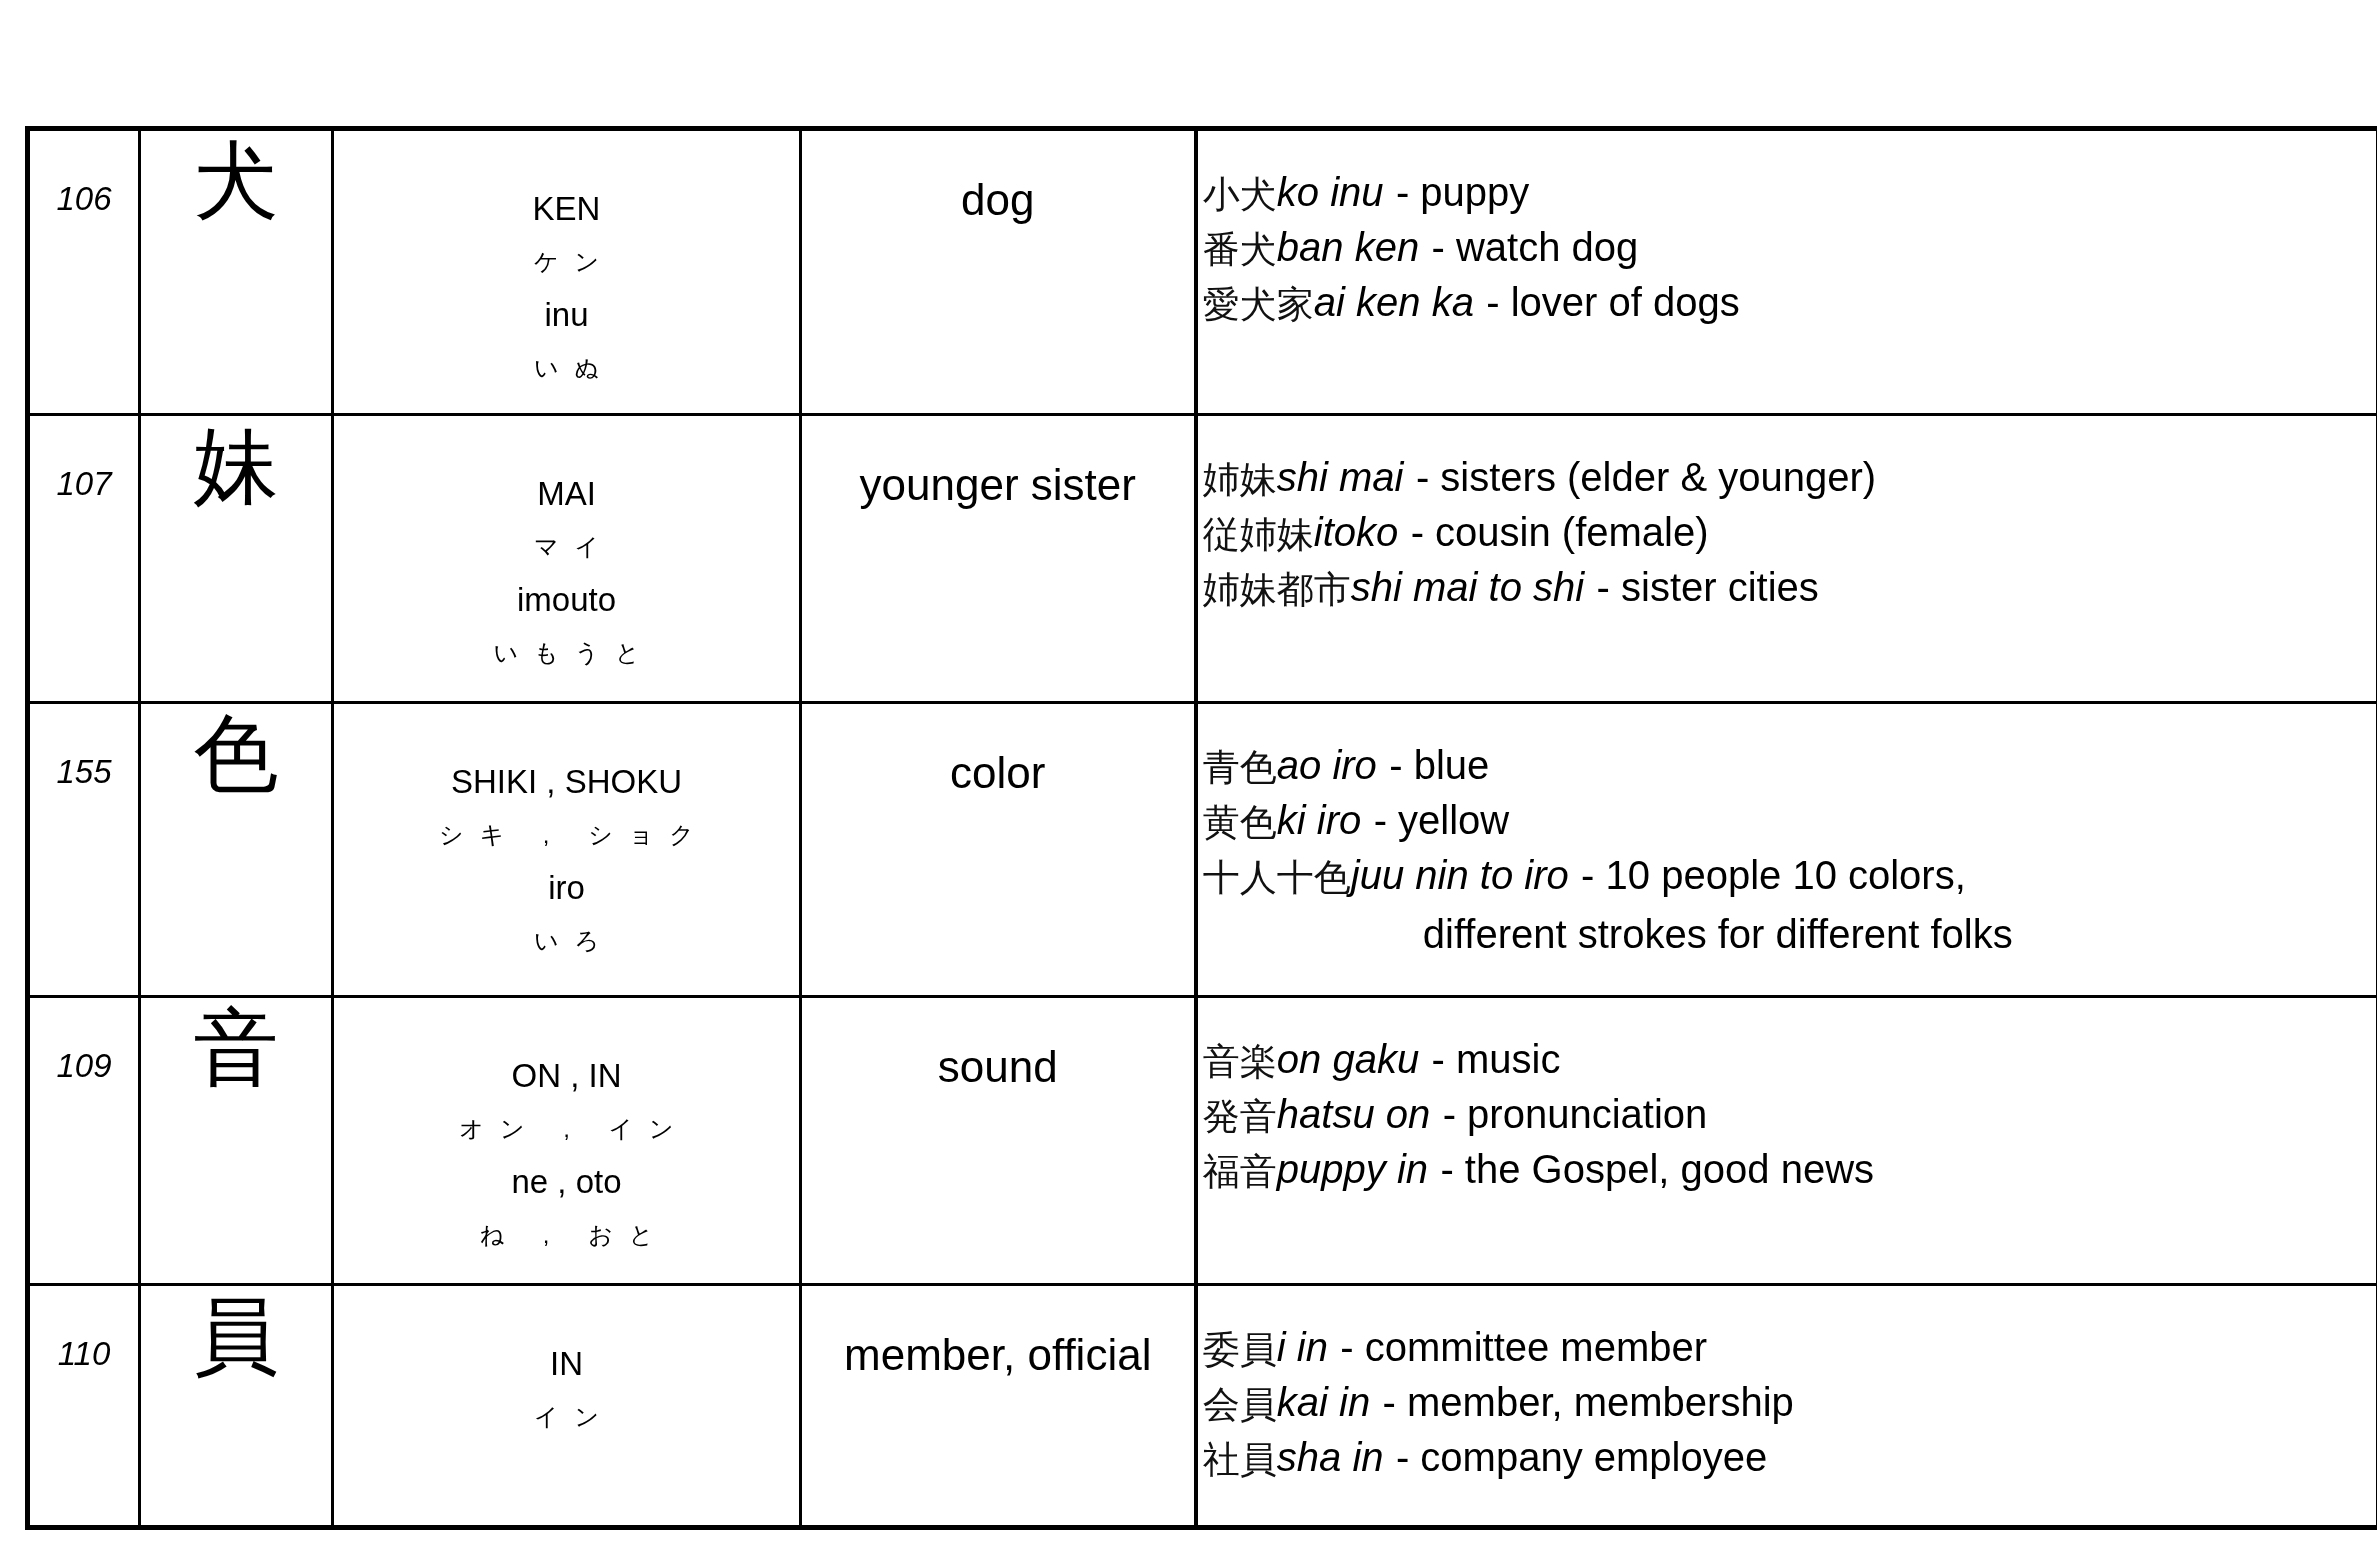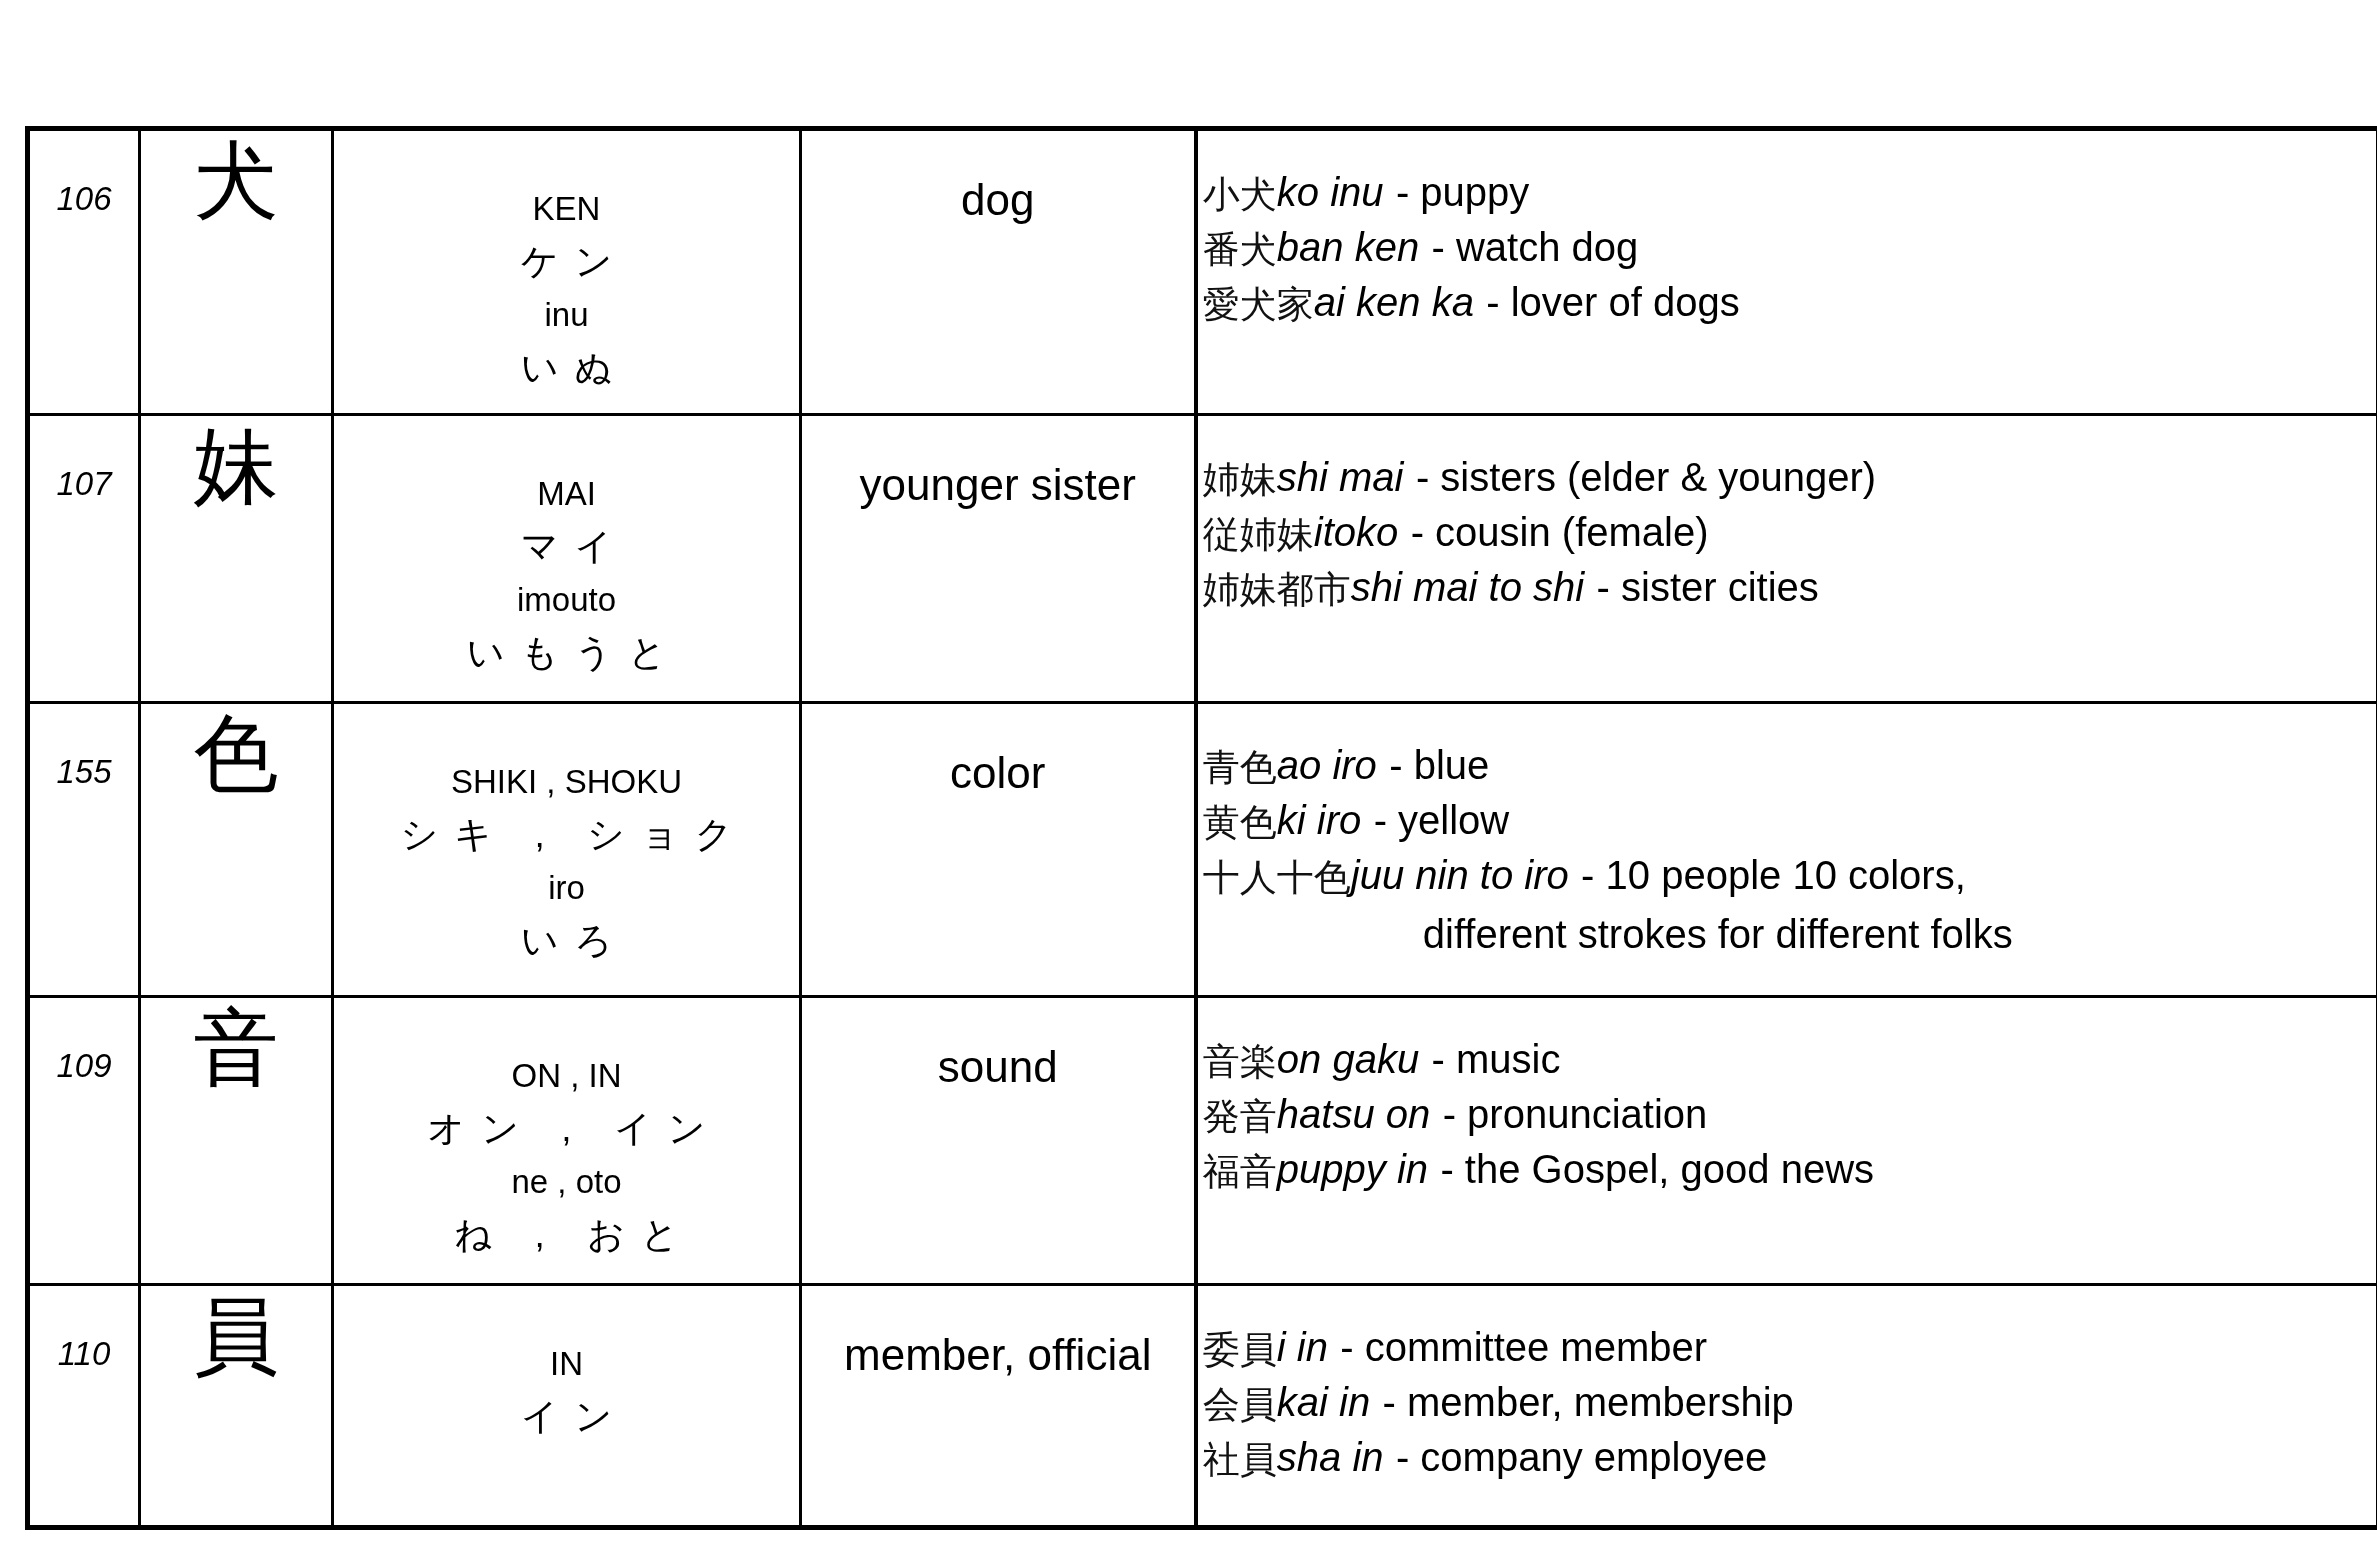--- a/index.html
+++ b/index.html
@@ -9,21 +9,21 @@
          border-collapse: collapse; table-layout: fixed; }
   .tbl td { border: 3.5px solid #000; vertical-align: top; padding: 0; position: relative; }
   .tbl tr.r0 td { border-top-width: 5.3px; }
   .tbl tr:last-child td { border-bottom-width: 5.3px; }
   .tbl td.c-num { border-left-width: 5.3px; font-style: italic; }
   .tbl td.c-ex { border-right-width: 5.3px; border-left-width: 4.4px; }
   .num { font-size: 33px; text-align: center; padding-top: 49px; }
   .kanji { font-family: "DejaVu Serif", serif; font-size: 85px; text-align: center; line-height: 1; padding-top: 7px; }
   .readings { text-align: right; padding-top: 51px; font-size: 33px; line-height: 1; }
   .readings .rl { height: 53px; display: flex; align-items: center; justify-content: center; }
-  .readings .kana { font-size: 37px; letter-spacing: 16px; padding-left: 16px; }
+  .readings .kana { font-size: 24px; letter-spacing: 16px; padding-left: 16px; }
   .meaning { text-align: center; font-size: 44px; padding-top: 44px; }
   .examples { padding-top: 39px; padding-left: 5.3px; font-size: 40px; }
   .ex { height: 55px; display: flex; align-items: flex-start; white-space: nowrap; }
   .ex .jp { font-family: "DejaVu Sans", sans-serif; font-weight: 200; font-size: 37px; color: #111; }
   .ex .rom { font-style: italic; }
   .ex .sep { margin-left: 12.4px; }
   .ex-cont { padding-left: 220px; height: 53px; display: flex; align-items: center; }
 </style>
 </head>
 <body>

